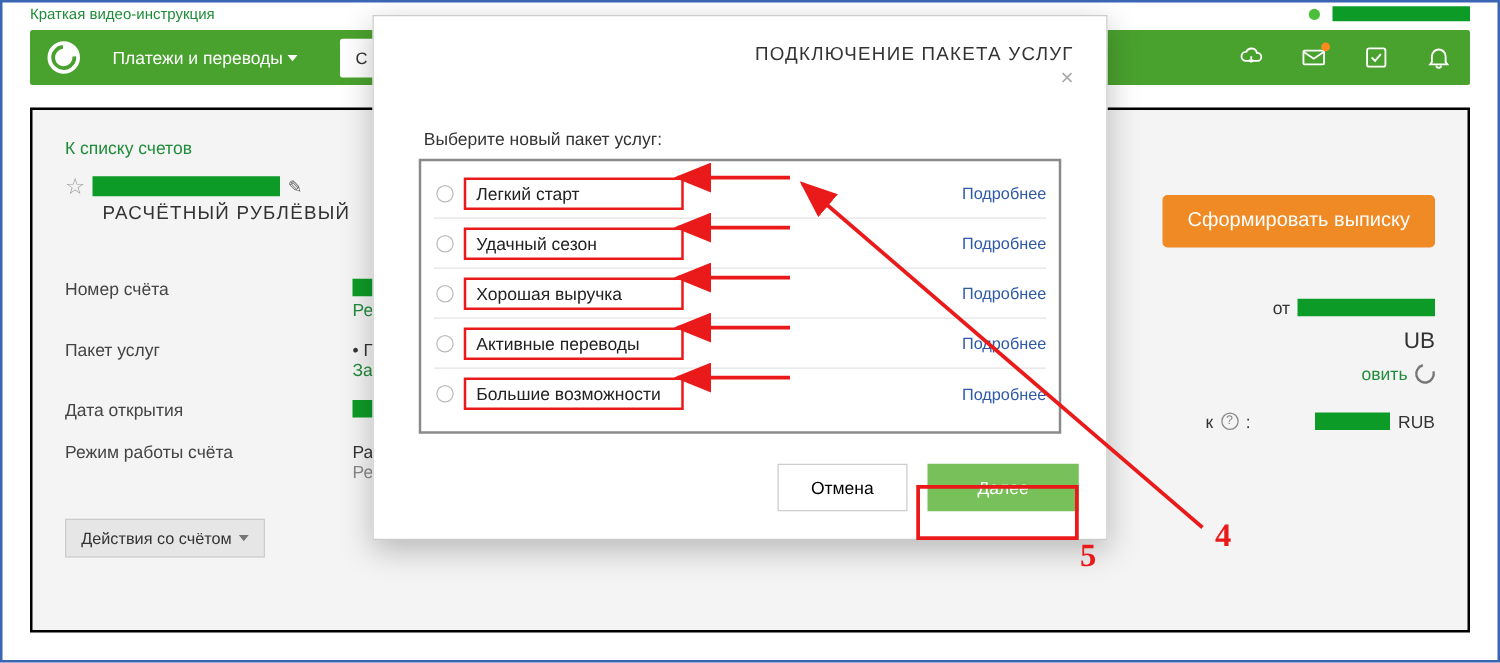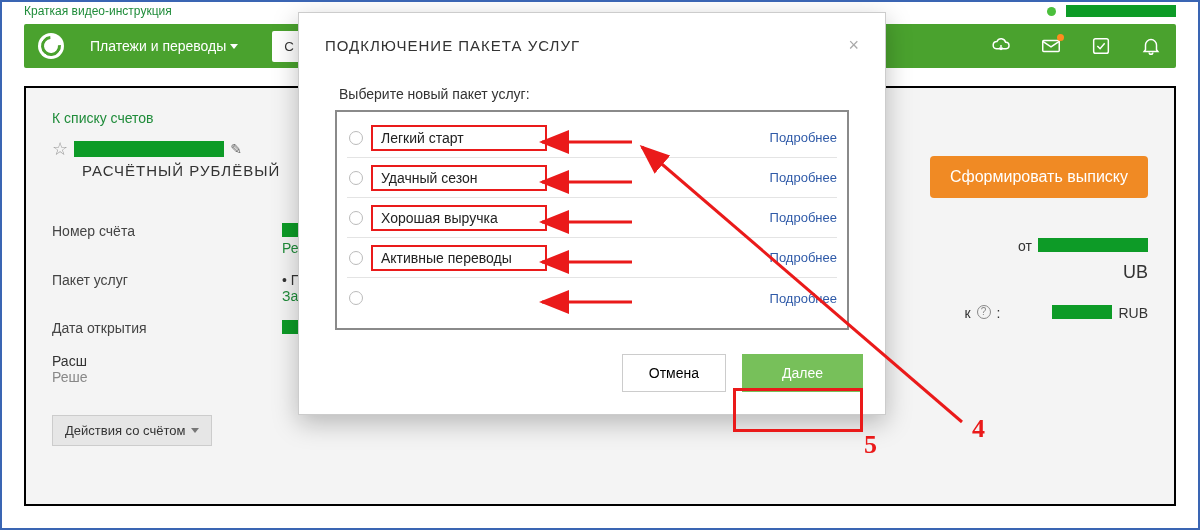--- a/index.html
+++ b/index.html
@@ -25,26 +25,26 @@
   .pencil { font-size:14px; color:#666; cursor:pointer; }
   .acct-sub { margin-left:30px; margin-top:2px; font-size:15px; letter-spacing:1px; color:#333; }
   .fields { margin-top:44px; display:grid; grid-template-columns: 200px 1fr; row-gap:16px; column-gap:30px; color:#333; }
   .fields .lab { color:#444; }
   .linkish { color:#1f8c3a; }
   .btmbtns { margin-top:30px; display:flex; gap:18px; }
   .drop { background:#e6e6e6; border:1px solid #ccc; padding:7px 12px; font-size:13px; color:#333; cursor:pointer; display:flex; align-items:center; gap:6px; }
   .drop .caret{ width:0;height:0;border-left:4px solid transparent;border-right:4px solid transparent;border-top:5px solid #777;}
   .orangebtn { position:absolute; right:26px; top:68px; background:#f08a24; color:#fff; border:none; border-radius:4px; padding:12px 20px; font-size:16px; cursor:pointer; }
   .rightcol { position:absolute; right:26px; top:150px; width:220px; color:#333; font-size:14px; }
-  .rightcol .row { display:flex; gap:6px; margin-bottom:8px; justify-content:flex-end;}
+  .rightcol .row { display:flex; align-items:center; gap:6px; margin-bottom:8px; justify-content:flex-end;}
   .refresh{width:16px;height:16px;border:2px solid #777;border-radius:50%;border-top-color:transparent;display:inline-block;transform:rotate(30deg);} 
 
   
   .modal { position:absolute; left:296px; top:10px; width:588px; background:#fff; border:1px solid #ccc; box-shadow:0 8px 24px rgba(0,0,0,.25); }
-  .modal-head { padding:22px 26px 16px; display:flex; align-items:center; }
+  .modal-head { padding:22px 26px 16px; display:flex; align-items:flex-end;flex-direction:column; }
   .modal-head h2 { font-size:15px; letter-spacing:1px; font-weight:400; color:#333; }
   .close { margin-left:auto; font-size:18px; color:#aaa; cursor:pointer; }
   .modal-body { padding:0 36px 6px; }
   .modal-body .prompt { font-size:14px; color:#333; margin:14px 0 8px 4px; }
   .optbox { border:2px solid #8a8a8a; padding:6px 10px 10px; }
   .optrow { display:flex; align-items:center; border-bottom:1px solid #e4e4e4; height:40px;justify-content:center; }
   .optrow:last-child{border-bottom:none;}
   .radio { width:14px;height:14px;border:1.5px solid #bbb;border-radius:50%;margin:0 8px 0 2px;cursor:pointer;flex:0 0 auto;}
   .optlabel { border:2.5px solid #ea1a1a; padding:3px 8px; min-width:176px; display:inline-block; color:#222; font-size:14px; background:#fff; cursor:pointer;}
   .more { margin-left:auto; color:#2f5aa8; font-size:13px; cursor:pointer; }
@@ -112,20 +112,21 @@
 
     <div class="lab">Пакет услуг</div>
     <div>
       <span>• Пак</span><br>
       <span class="linkish">Заяв</span>
     </div>
 
     <div class="lab">Дата открытия</div>
     <div><span class="redact" style="width:46px;height:14px;"></span></div>
 
+    <div class="lab">Режим работы счёта</div>
     <div>
       <span>Расш</span><br>
       <span style="color:#888">Реше</span>
     </div>
   </div>
 
   <div class="btmbtns">
     <button class="drop">
       <span>Действия со счётом</span>
       <span class="caret"></span>
@@ -134,20 +135,24 @@
 
   <button class="orangebtn">Сформировать выписку</button>
 
   <div class="rightcol">
     <div class="row">
         <span>от </span>
         <span class="redact" style="width:110px;height:14px;"></span>
       </div>
     <div class="row" style="font-size:18px;">
         <span>UB</span>
+      </div>
+    <div class="row">
+        <span class="linkish">овить</span>
+        <span class="refresh"></span>
       </div>
     <div class="row" style="margin-top:22px;">
         <span>к</span>
         <span style="width:14px;height:14px;border:1.5px solid #888;border-radius:50%;font-size:10px;text-align:center;line-height:12px;color:#888;display:inline-block">?</span>
         <span style="color:#333">:</span>
         <span style="width:40px"></span>
         <span class="redact" style="width:60px;height:14px;"></span>
         <span>RUB</span>
       </div>
   </div>
@@ -176,20 +181,21 @@
         <span class="optlabel">Хорошая выручка</span>
         <span class="more">Подробнее</span>
       </div>
       <div class="optrow">
         <span class="radio"></span>
         <span class="optlabel">Активные переводы</span>
         <span class="more">Подробнее</span>
       </div>
       <div class="optrow">
         <span class="radio"></span>
+        <span class="optlabel">Большие возможности</span>
         <span class="more">Подробнее</span>
       </div>
     </div>
   </div>
   <div class="modal-foot">
     <button class="btn-cancel">Отмена</button>
     <button class="btn-next">Далее</button>
   </div>
 </div>
 

